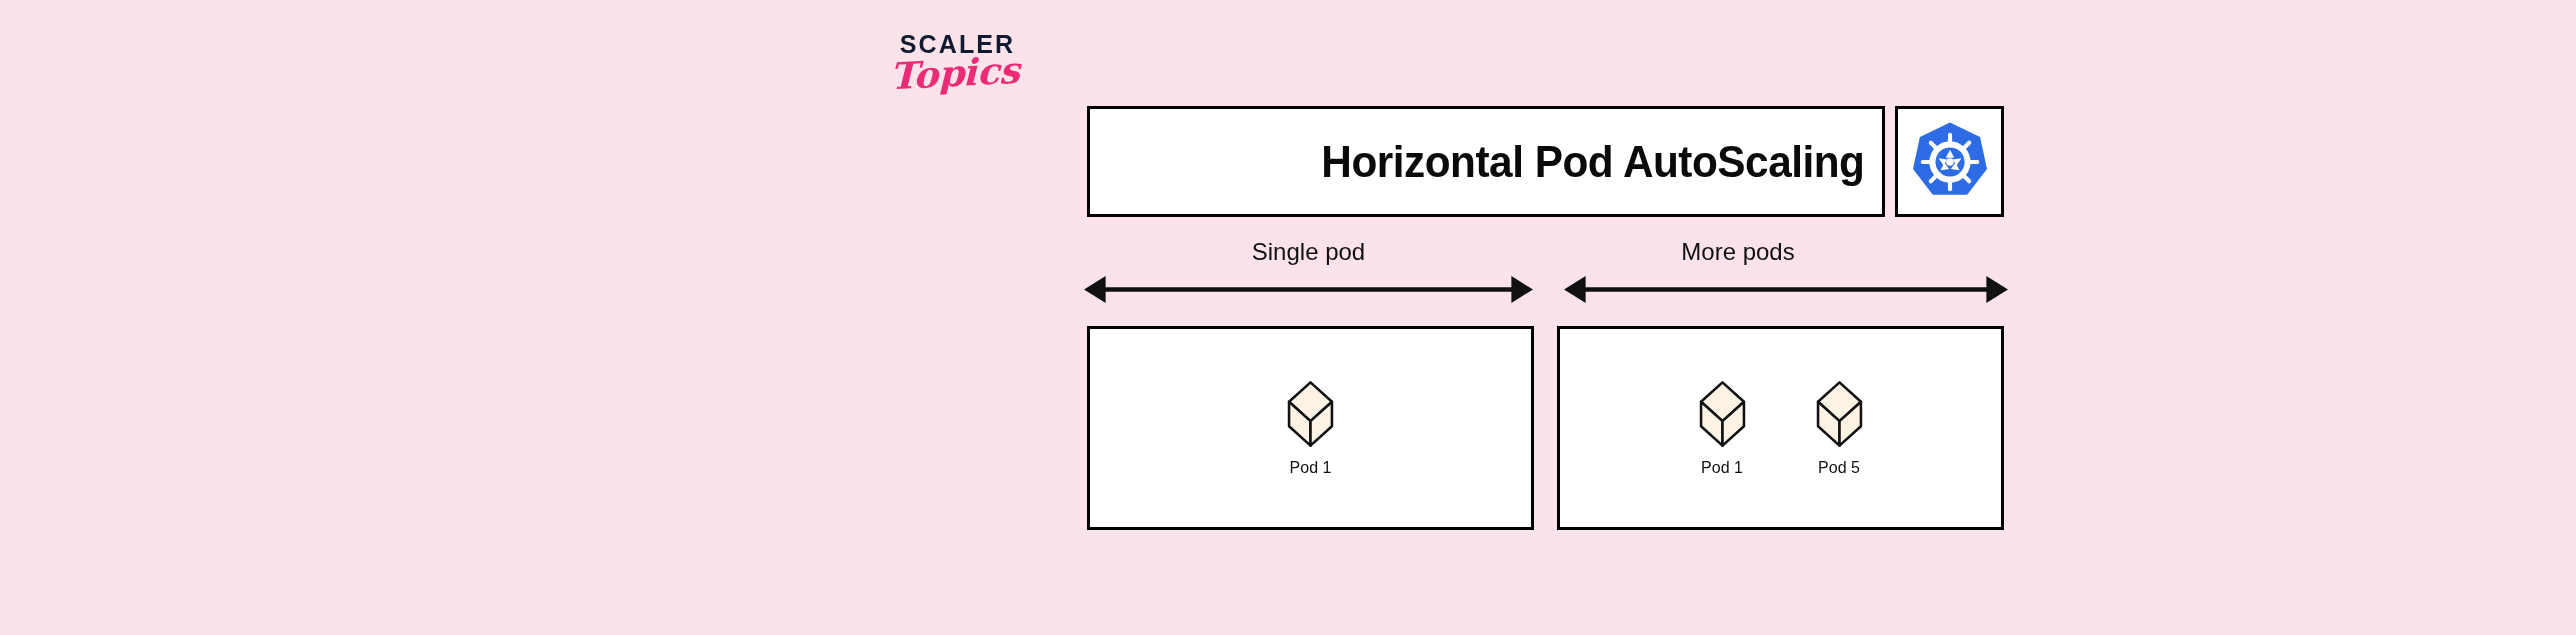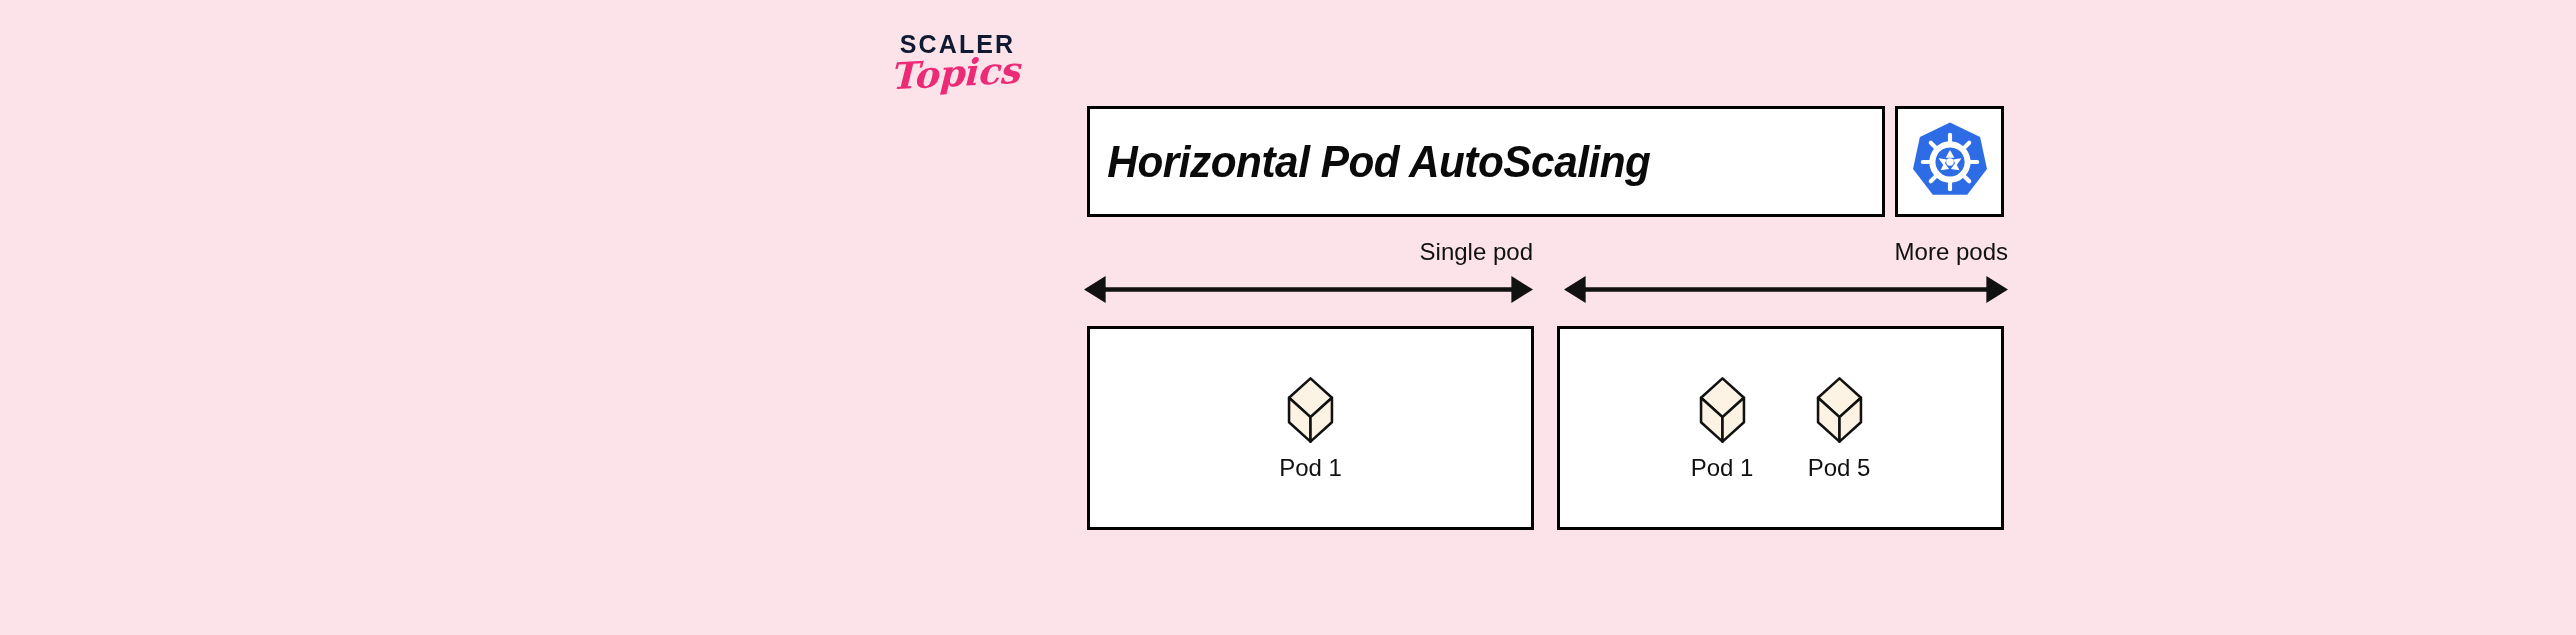--- a/index.html
+++ b/index.html
@@ -59,22 +59,21 @@
     position: absolute;
     left: 1087px;
     top: 106px;
     width: 798px;
     height: 111px;
     box-sizing: border-box;
     background: #FFFFFF;
     border: 3.1px solid #000000;
     display: flex;
     align-items: center;
-    justify-content: flex-start;
-    font-style: italic;
+    justify-content: flex-end;
   }
   .title-text {
     font-family: "Liberation Sans Narrow", "Liberation Sans", sans-serif;
     font-weight: 700;
     font-size: 45px;
     color: #0A0A0A;
     letter-spacing: -0.5px;
     white-space: nowrap;
     transform: scaleX(0.94);
   }
@@ -92,26 +91,26 @@
     align-items: center;
     justify-content: center;
   }
   .k8s-box svg { display: block; }
 
   
   .arrow-caption {
     position: absolute;
     font-size: 24px;
     color: #111111;
-    text-align: right;
+    text-align: center;
     white-space: nowrap;
     line-height: 1;
   }
   #caption-single { left: 1084px; top: 240px; width: 449px; }
-  #caption-more   { left: 1564px; top: 240px; width: 444px; }
+  #caption-more   { left: 1516px; top: 240px; width: 444px; }
 
   .arrow-wrap {
     position: absolute;
     height: 31px;
   }
   #arrow-single { left: 1084px; top: 274px; width: 449px; }
   #arrow-more   { left: 1564px; top: 274px; width: 444px; }
   .arrow-wrap svg { display: block; width: 100%; height: 100%; }
 
   
@@ -140,21 +139,21 @@
   .pod {
     display: flex;
     flex-direction: column;
     align-items: center;
     justify-content: flex-start;
     width: 93px;
   }
   .pod-cube { display: block; }
   .pod-label {
     margin-top: 9.3px;
-    font-size: 24px;
+    font-size: 16px;
     color: #111111;
     line-height: 1;
     white-space: nowrap;
   }
 </style>
 </head>
 <body>
 
 <div id="stage">
 

